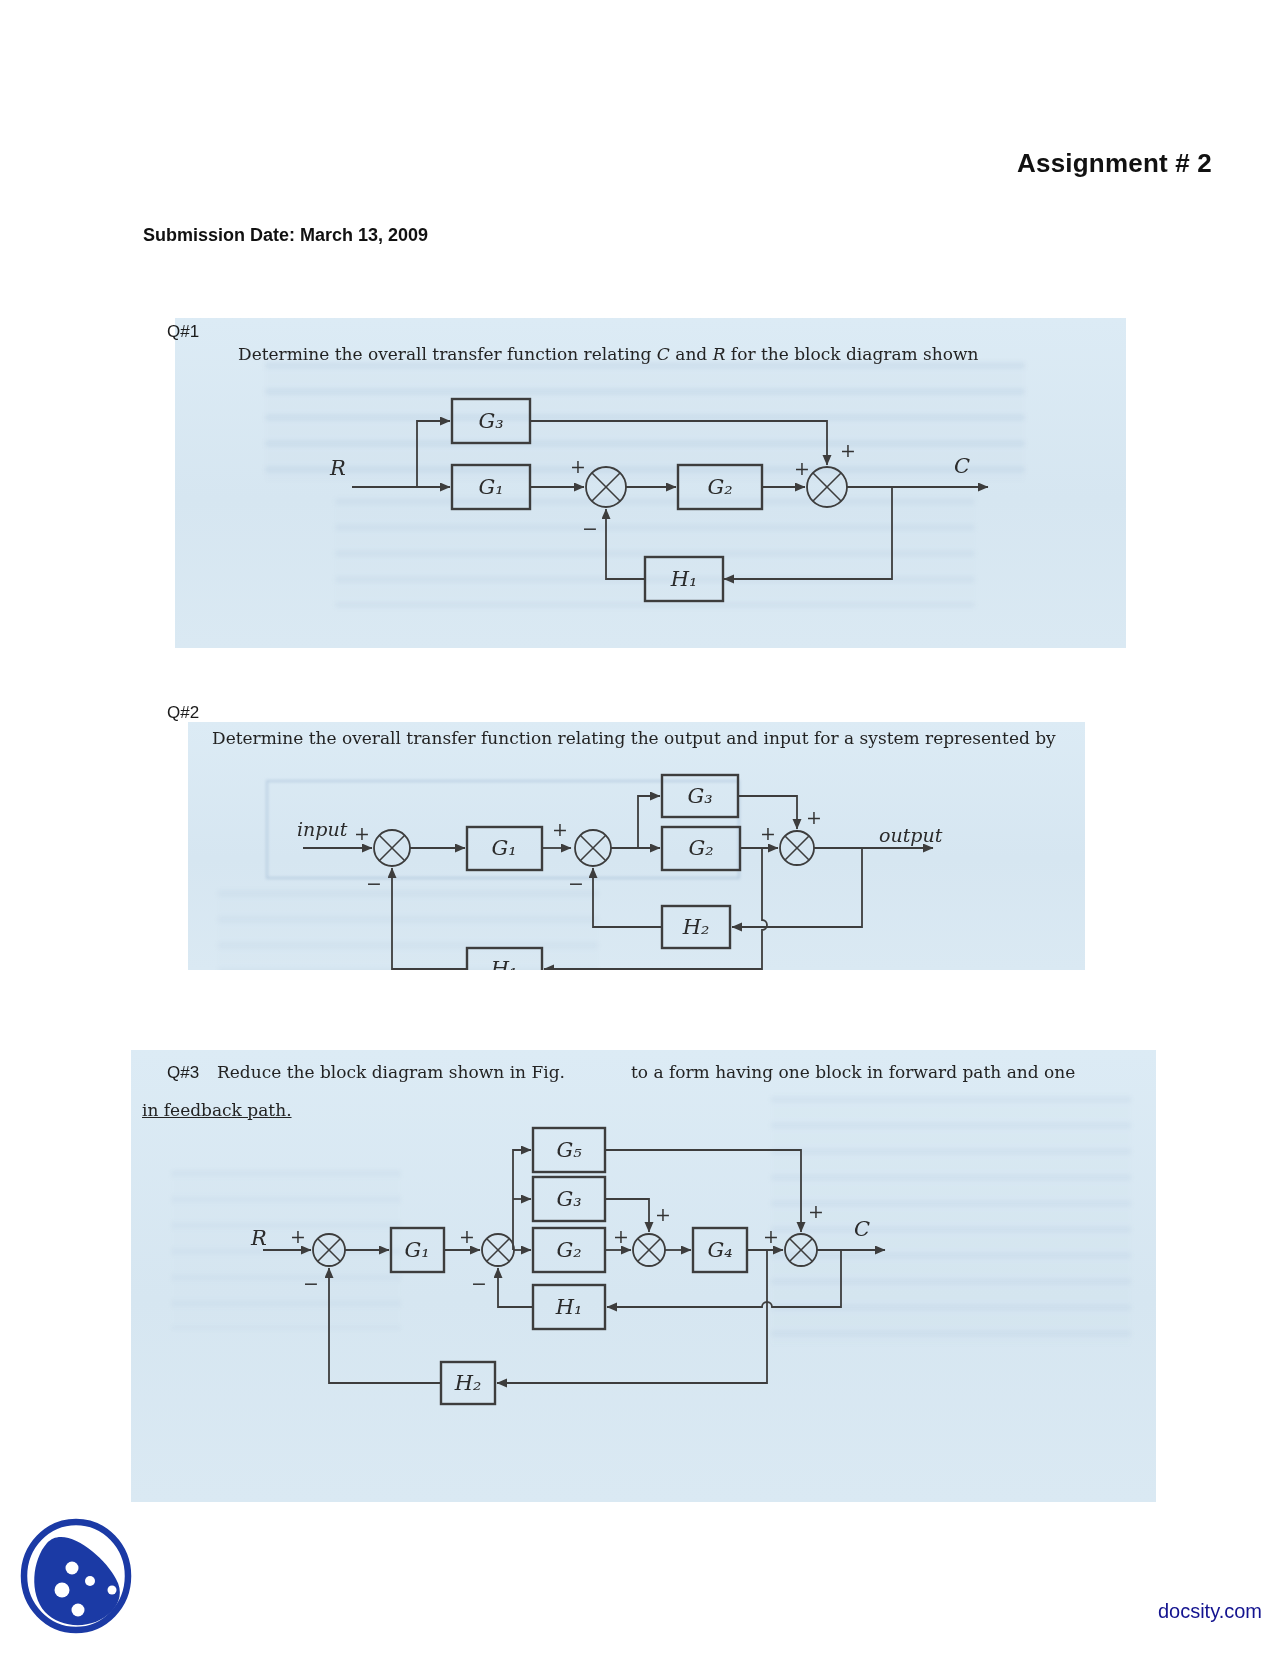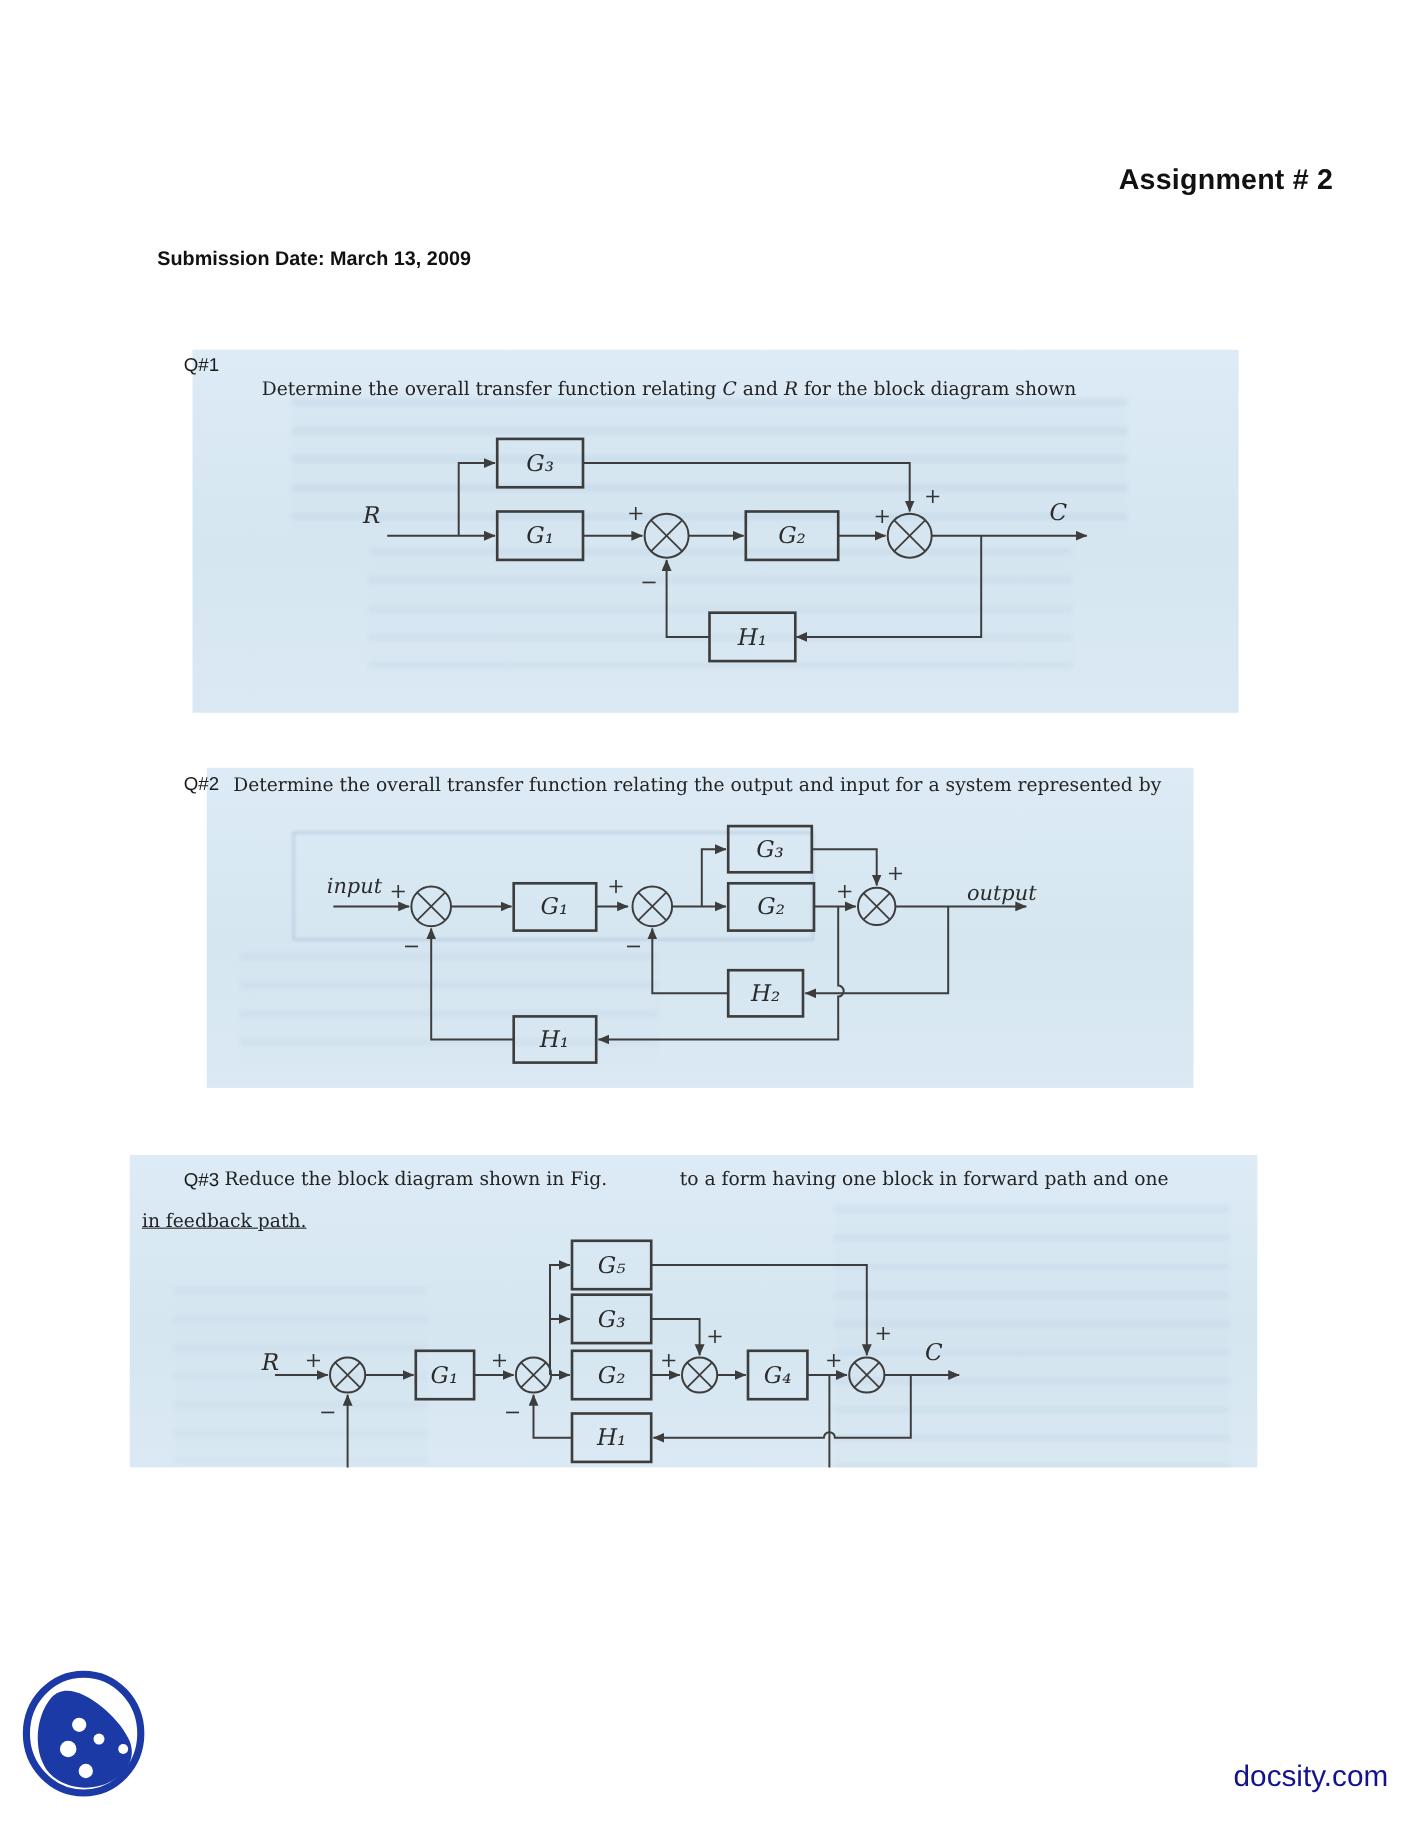--- a/index.html
+++ b/index.html
@@ -11,22 +11,22 @@
   .meta { position:absolute; left:143px; top:202px; font-size:18px; font-weight:bold; }
   .meta .subject { display:inline-block; width:314px; }
   .meta .row2 { margin-top:23px; }
 
   .qlabel { position:absolute; left:151px; font-size:17px; color:#1a1a1a; z-index:4;margin-left:16px; }
   .q1l { top:322px; } .q2l { top:703px; } .q3l { top:1063px; }
 
   .panel { position:absolute; background:linear-gradient(180deg,#dcebf5 0%,#d6e6f1 55%,#dae9f3 100%);
            overflow:hidden; z-index:1; }
   .p1 { left:175px; top:318px; width:951px; height:330px; }
-  .p2 { left:188px; top:698px; width:897px; height:291px; }
-  .p3 { left:118px; top:1050px; width:1025px; height:284px; }
+  .p2 { left:188px; top:722px; width:897px; height:248px; }
+  .p3 { left:131px; top:1050px; width:1025px; height:452px; }
 
   .prompt { position:absolute; font-family:"DejaVu Serif", serif; font-size:17px;
             color:#232323; white-space:nowrap; z-index:3; }
   .t1 { left:63px; top:26px; }
   .t2 { left:24px; top:6px; }
   .t3a { left:86px; top:12px; }
   .t3b { left:11px; top:50px;text-decoration:underline; }
   .mvar { font-style:italic; }
   .gap66 { display:inline-block; width:66px; }
 
@@ -45,21 +45,21 @@
   .sgn { font-family:"DejaVu Serif", serif; font-size:19px; fill:#333; text-anchor:middle; }
   .term.small { font-size:19px; }
 
   .ghost { position:absolute; pointer-events:none; z-index:2; }
   .ghost.stripes { background:repeating-linear-gradient(180deg,
                    rgba(122,152,188,0.15) 0 7px, rgba(122,152,188,0.02) 7px 26px);
                    filter:blur(2px); opacity:.8; }
   .ghost.box { border:2px solid rgba(130,160,195,.35); filter:blur(1.5px); }
 
   .logo { position:absolute; left:20px; top:1518px; z-index:4; }
-  .site { position:absolute; right:18px; top:1600px; font-size:27px; color:#13138f;
+  .site { position:absolute; right:18px; top:1600px; font-size:20px; color:#13138f;
           z-index:4; cursor:pointer; }
 </style>
 </head>
 <body>
 
 <svg width="0" height="0" style="position:absolute">
   <defs>
     <marker id="arr" markerUnits="userSpaceOnUse" markerWidth="11" markerHeight="10" refX="10" refY="4.5" orient="auto">
       <path d="M0,0 L10.5,4.5 L0,9 Z" fill="#3d3d3d"></path>
     </marker>

